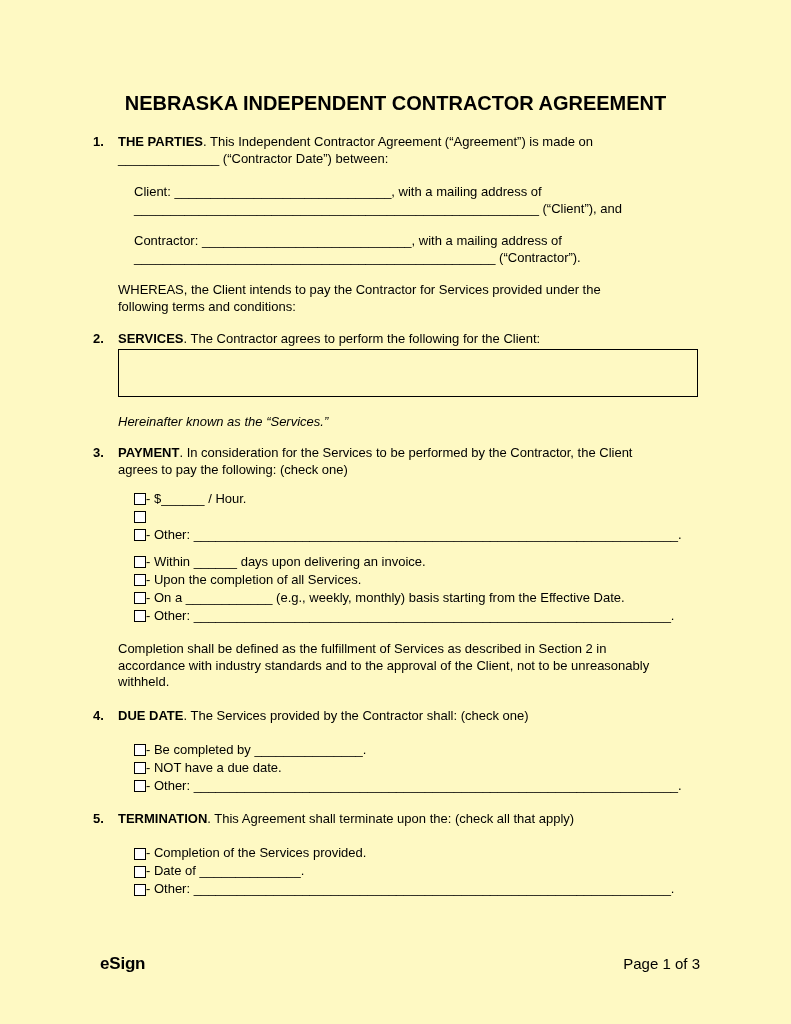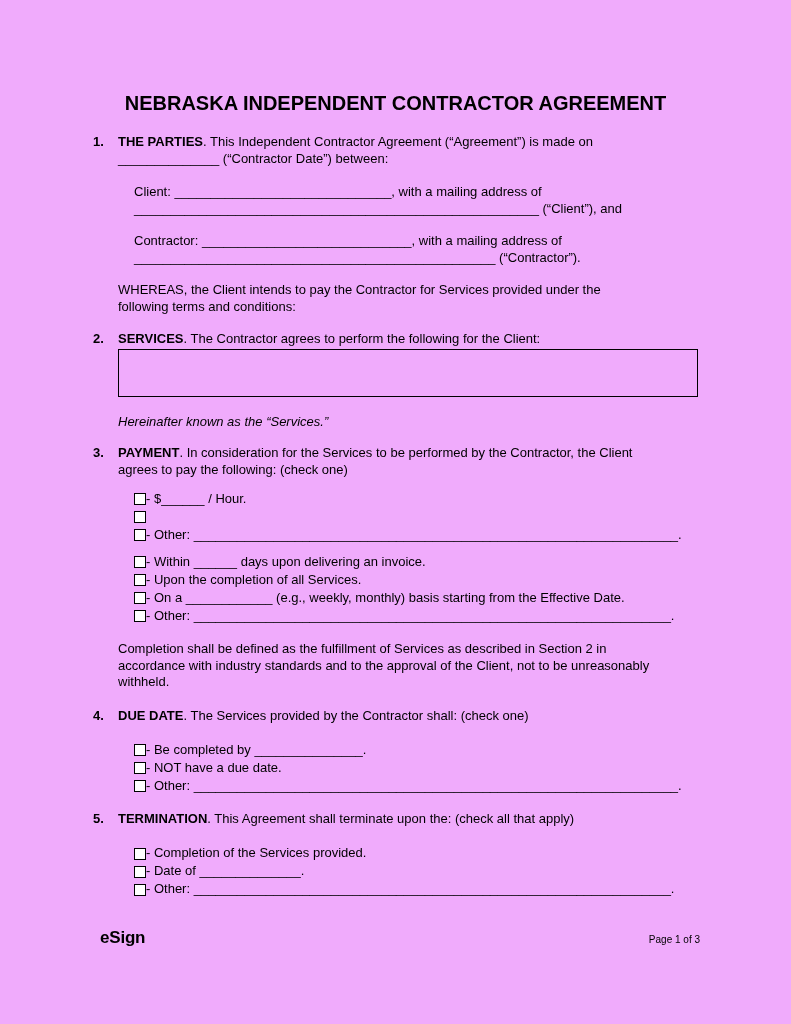--- a/index.html
+++ b/index.html
@@ -1,17 +1,17 @@
 <!DOCTYPE html>
 <html><head>
 <meta charset="utf-8">
 <style>
   html,body{margin:0;padding:0;background:#fff;}
   .page{
-    width:791px;height:1024px;background:#f0abfc;box-sizing:border-box;
+    width:791px;height:1024px;background:#fef9c3;box-sizing:border-box;
     padding:92px 93px 0;position:relative;color:#000;
     font-family:"Liberation Sans","DejaVu Sans",sans-serif;
     font-size:13px;line-height:16.5px;
   }
   .title{font-size:20px;line-height:23px;font-weight:700;text-align:center;margin:0 0 19px;}
   .section{display:flex;}
   .num{width:25px;flex:none;font-weight:700;}
   .sec-body{flex:1;min-width:0;}
   .hd{font-weight:700;}
   p{margin:0;}
@@ -25,24 +25,24 @@
   .sec-payment{margin-top:15px;}
   .cb-group{margin:12px 0 0 16px;}
   .cb-group.g9{margin-top:9px;}
   .cb-group.g17{margin-top:17px;}
   .cb-row{display:flex;align-items:center;height:18px;}
   .cb{width:10px;height:10px;border:1.5px solid #000;flex:none;background:#fff;}
   .paid-intro{margin-top:13px;}
   .completion{margin-top:16px;}
   .sec-due{margin-top:17px;}
   .sec-term{margin-top:16px;}
-  .footer{position:absolute;left:100px;right:91px;top:928px;display:flex;
+  .footer{position:absolute;left:100px;right:91px;top:954px;display:flex;
           justify-content:space-between;align-items:baseline;}
   .brand{font-size:17px;line-height:20px;font-weight:700;letter-spacing:-0.2px;}
-  .pagenum{font-size:10px;}
+  .pagenum{font-size:15px;}
 </style>
 </head>
 <body>
 
 <div class="page">
 
   <h1 class="title">NEBRASKA INDEPENDENT CONTRACTOR AGREEMENT</h1>
 
   <div class="section">
     <div class="num">1.</div>

